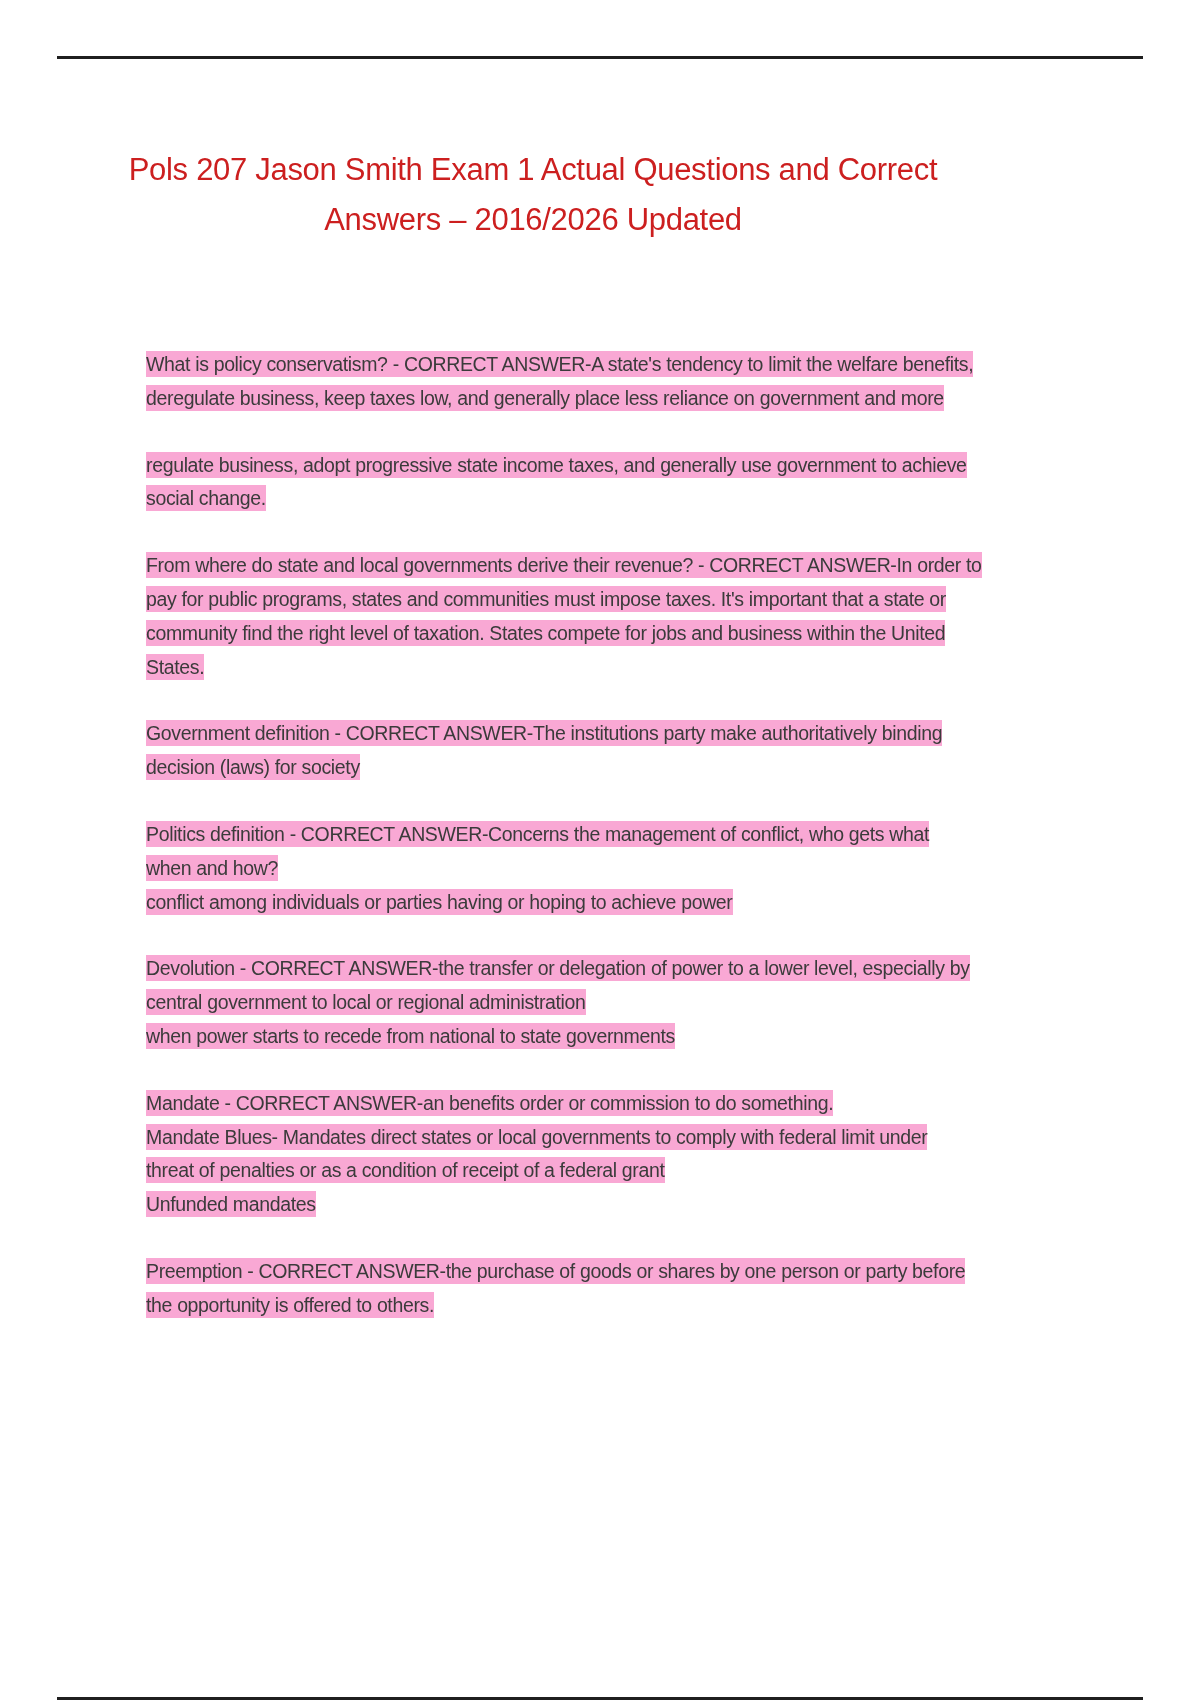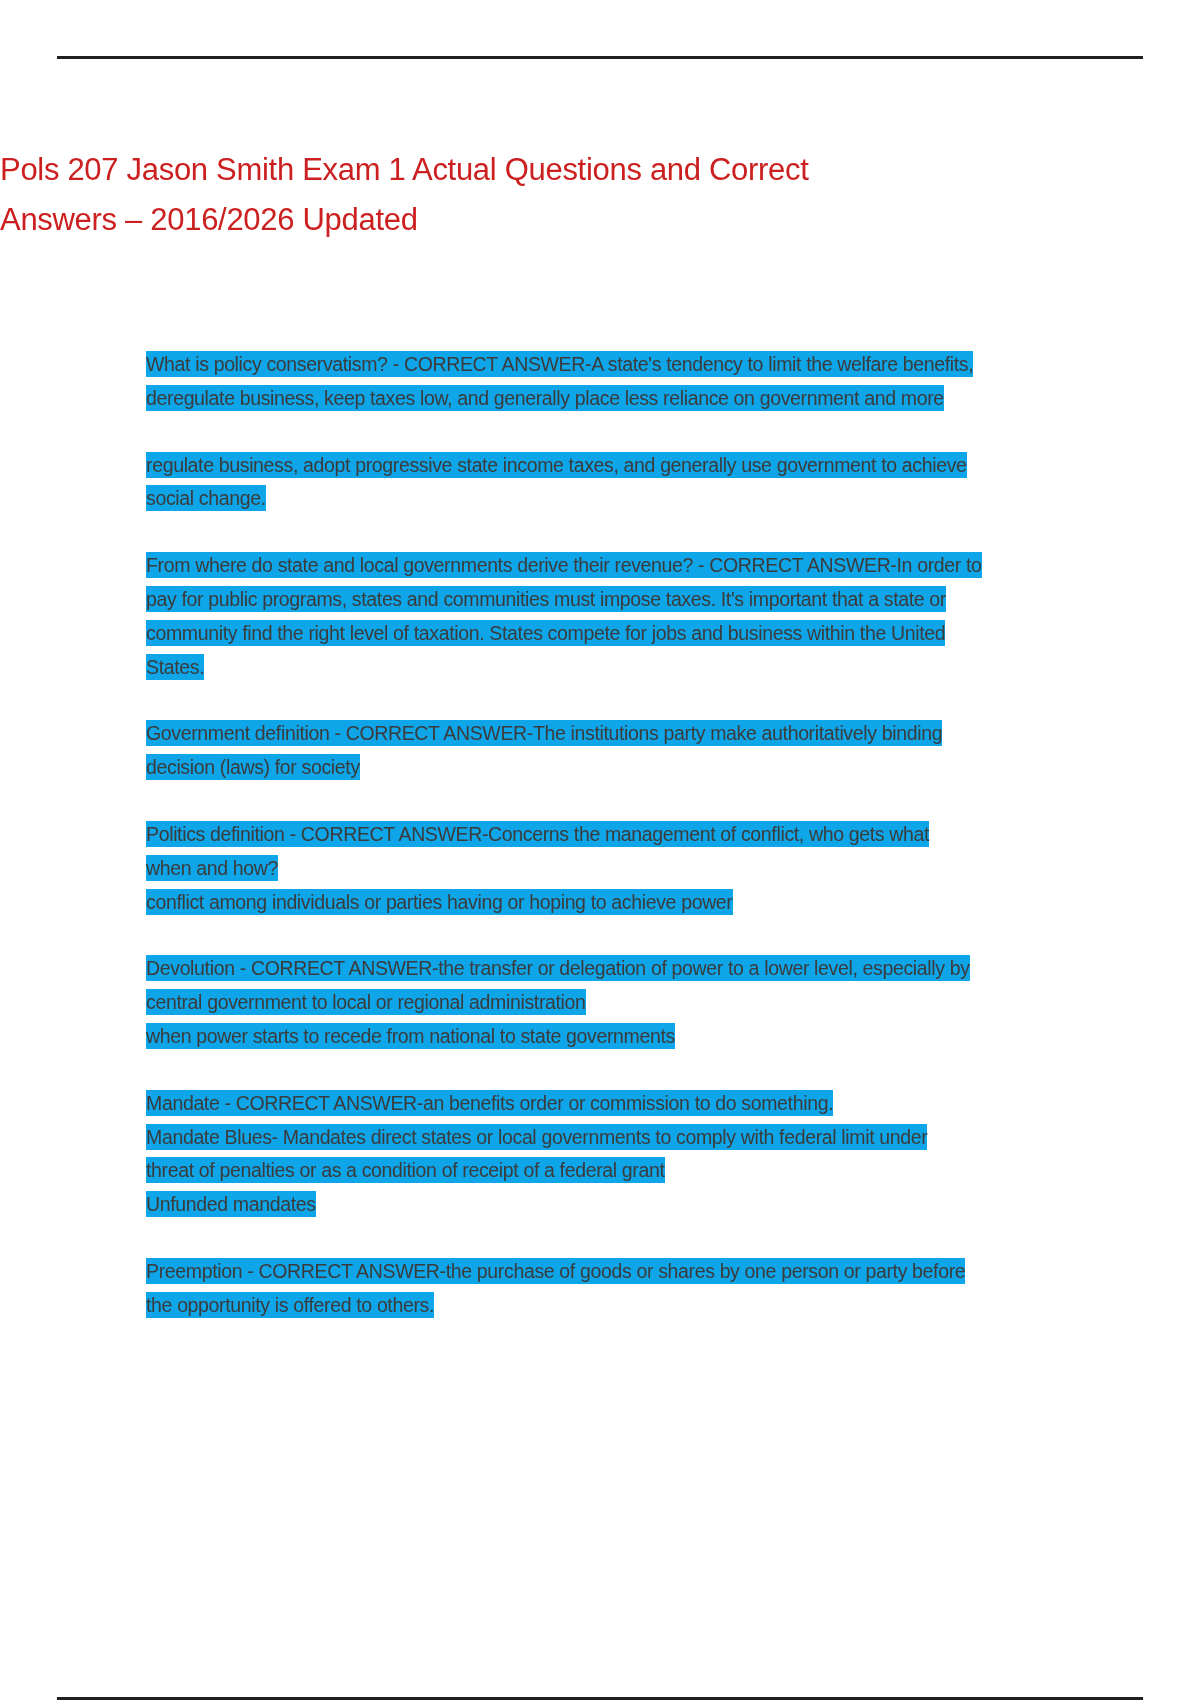--- a/index.html
+++ b/index.html
@@ -22,21 +22,21 @@
       background: #1f1f1f;
     }
     .rule.top { top: 56px; }
     .rule.bottom { top: 1697px; height: 3px; }
 
     .title {
       position: absolute;
       top: 145px;
       left: 0;
       width: 1066px;
-      text-align: left;
+      text-align: center;
       color: #cc1f1f;
       font-size: 31px;
       line-height: 50px;
       letter-spacing: -0.3px;
     }
     .title .line { display: block; }
 
     .content {
       position: absolute;
       top: 348px;
@@ -48,21 +48,21 @@
     }
     .qa {
       margin: 0 0 33px 0;
     }
     .qa .line {
       display: block;
       line-height: 33.8px;
       white-space: nowrap;
     }
     .qa .line span {
-      background: #0ea5e9;
+      background: #f9a8d4;
       padding: 2px 0;
     }
   </style>
 </head>
 <body>
 
 <div class="rule top"></div>
 
 <h1 class="title" style="margin:0;font-weight:normal;">
   <span class="line">Pols 207 Jason Smith Exam 1 Actual Questions and Correct</span>

